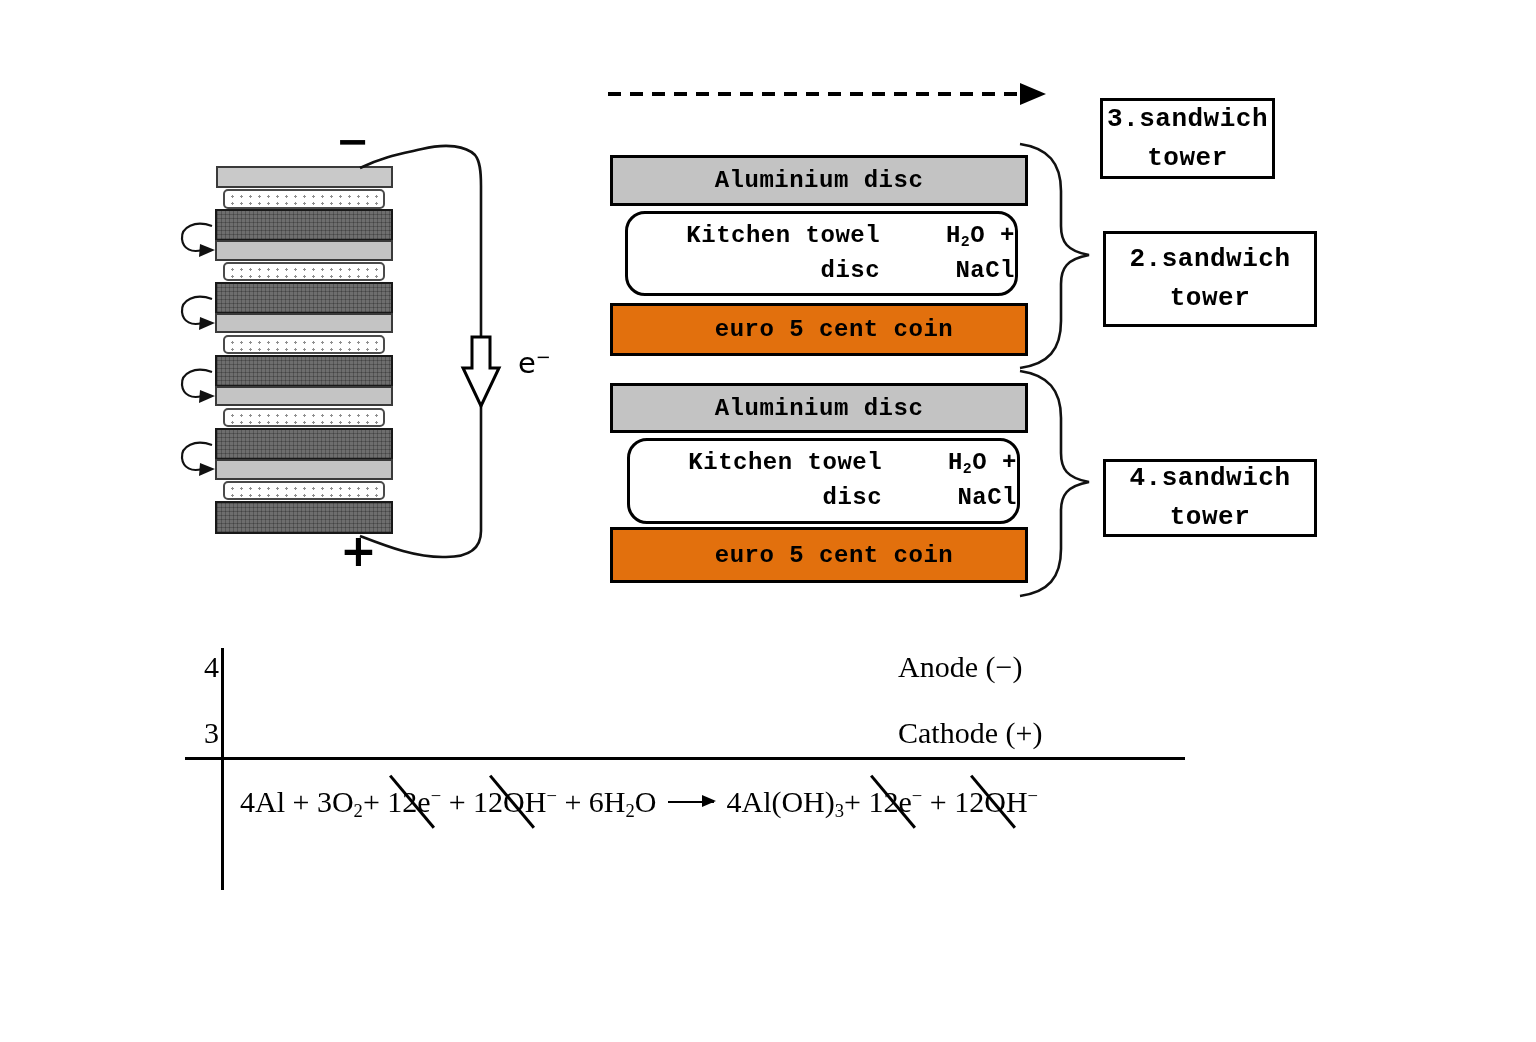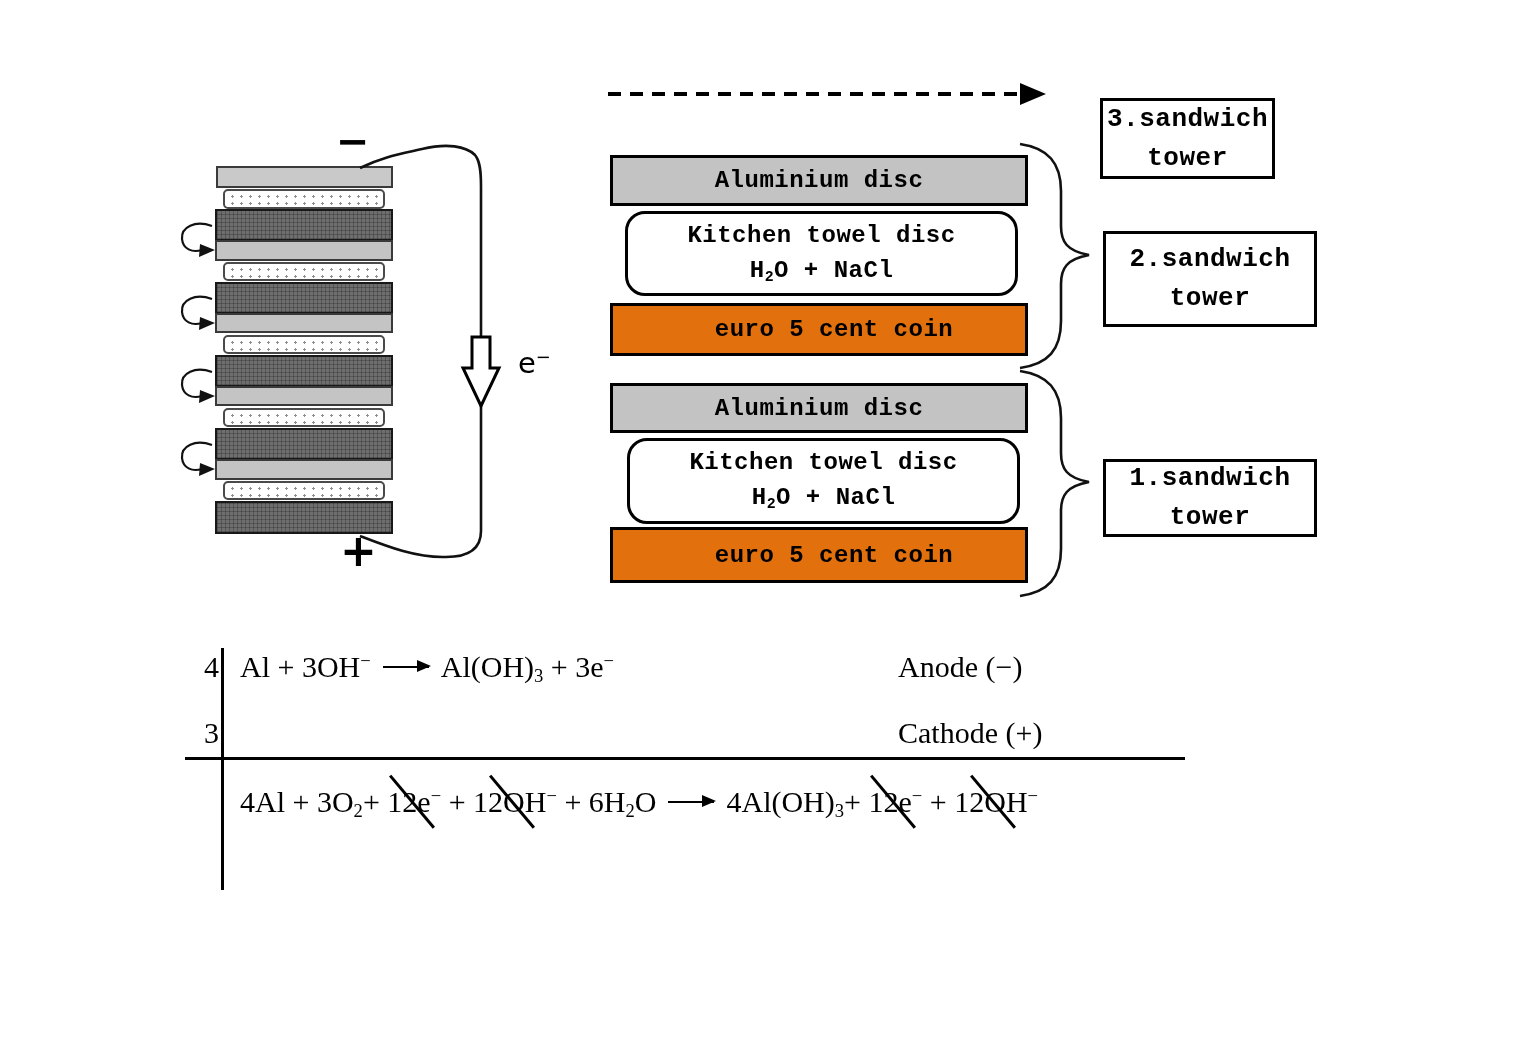--- a/index.html
+++ b/index.html
@@ -20,21 +20,21 @@
             repeating-linear-gradient(90deg,rgba(0,0,0,.22) 0 1px,transparent 1px 4px);
           border:2px solid #181818;}
   .terminal{font-family:"DejaVu Sans",sans-serif;font-weight:bold;line-height:1;}
   .e-label{font-family:"DejaVu Sans",sans-serif;font-size:29px;}
 
   
   .bar{display:flex;align-items:center;justify-content:center;
        font-family:"Liberation Mono",monospace;font-weight:bold;font-size:24px;
        letter-spacing:.5px;border:3px solid #000;}
   .bar-alu{background:#c3c3c3;justify-content:center;}
-  .bar-towel{background:#fff;border-radius:20px;flex-direction:column;line-height:1.45;}
+  .bar-towel{background:#fff;border-radius:20px;line-height:1.45;text-align:right;}
   .bar-coin{background:#e2700d;padding-left:30px;}
   .tower-box{display:flex;align-items:center;justify-content:center;text-align:center;
        font-family:"Liberation Mono",monospace;font-weight:bold;font-size:26px;
        line-height:1.5;letter-spacing:.5px;border:3px solid #000;background:#fff;
        white-space:pre-line;}
 
   
   .eq-block{font-family:"Liberation Serif",serif;font-size:30px;}
   .eq-row{position:absolute;left:0;display:flex;align-items:baseline;white-space:nowrap;}
   .eq-coef{width:34px;text-align:right;padding-right:8px;flex:none;}
@@ -129,30 +129,29 @@
   <span><span>H</span><span class="seg-sub">2</span><span>O + NaCl</span></span>
 </div>
 <div class="abs bar bar-coin" style="left:610px;top:527px;width:418px;height:56px;">
   <span>euro 5 cent coin</span>
 </div>
 
 <div class="abs tower-box" style="left:1100px;top:52px;width:175px;height:81px;margin-top:46px;">3.sandwich
 tower</div>
 <div class="abs tower-box" style="left:1103px;top:231px;width:214px;height:96px;">2.sandwich
 tower</div>
-<div class="abs tower-box" style="left:1103px;top:459px;width:214px;height:78px;">1.sandwich
+<div class="abs tower-box" style="left:1103px;top:459px;width:214px;height:78px;">4.sandwich
 tower</div>
 
 <div class="abs eq-block" style="left:185px;top:640px;width:1010px;height:265px;">
   <div class="abs eq-vline" style="left:36px;top:8px;height:242px;"></div>
   <div class="abs eq-hline" style="left:0;top:117px;width:1000px;"></div>
 
   <div class="eq-row" style="top:10px;width:1010px;">
     <div class="eq-coef">4</div>
-    <div class="eq-body"><span>Al + 3OH</span><span class="seg-sup">−</span><span class="seg-arrow"></span><span>Al(OH)</span><span class="seg-sub">3</span><span> + 3e</span><span class="seg-sup">−</span></div>
     <div class="eq-side">Anode (−)</div>
   </div>
 
   <div class="eq-row" style="top:76px;width:1010px;">
     <div class="eq-coef">3</div>
     <div class="eq-side">Cathode (+)</div>
   </div>
 
   <div class="eq-row" style="top:145px;width:1010px;">
     <div class="eq-coef"></div>

